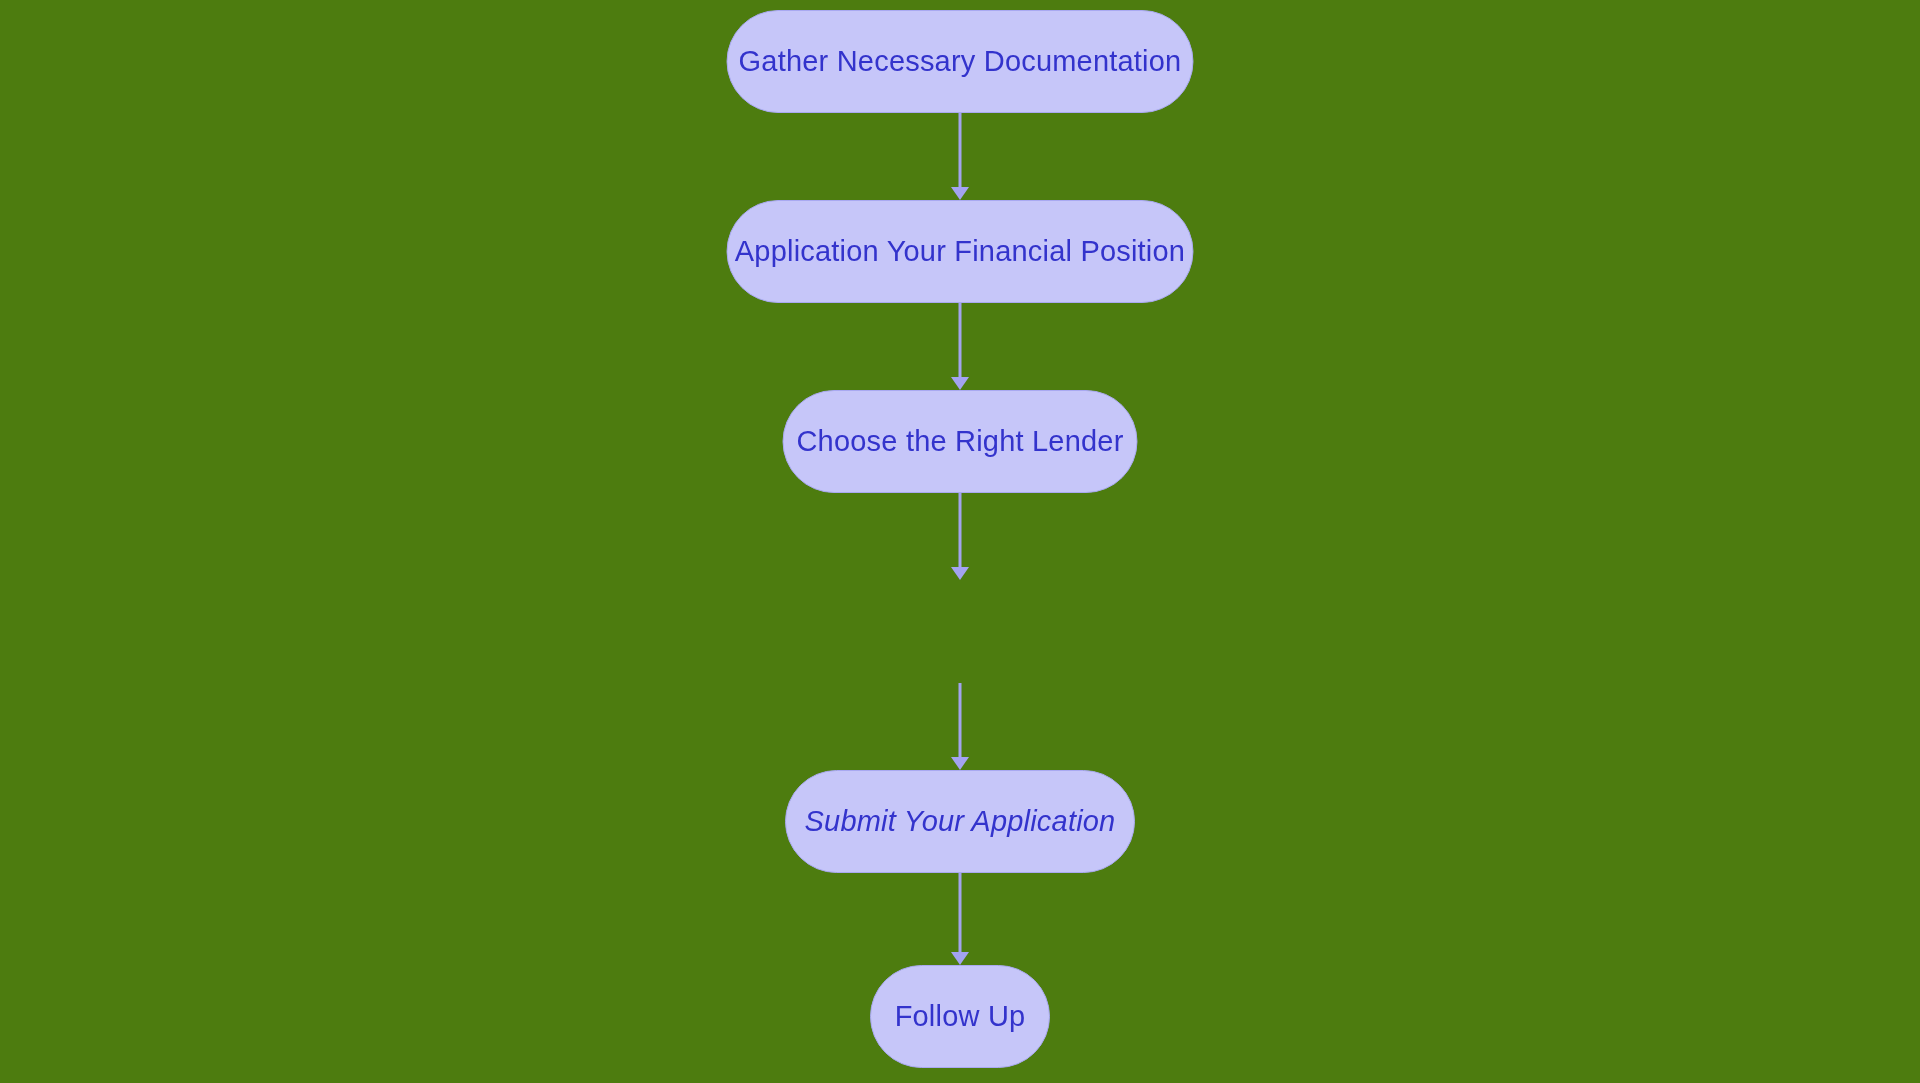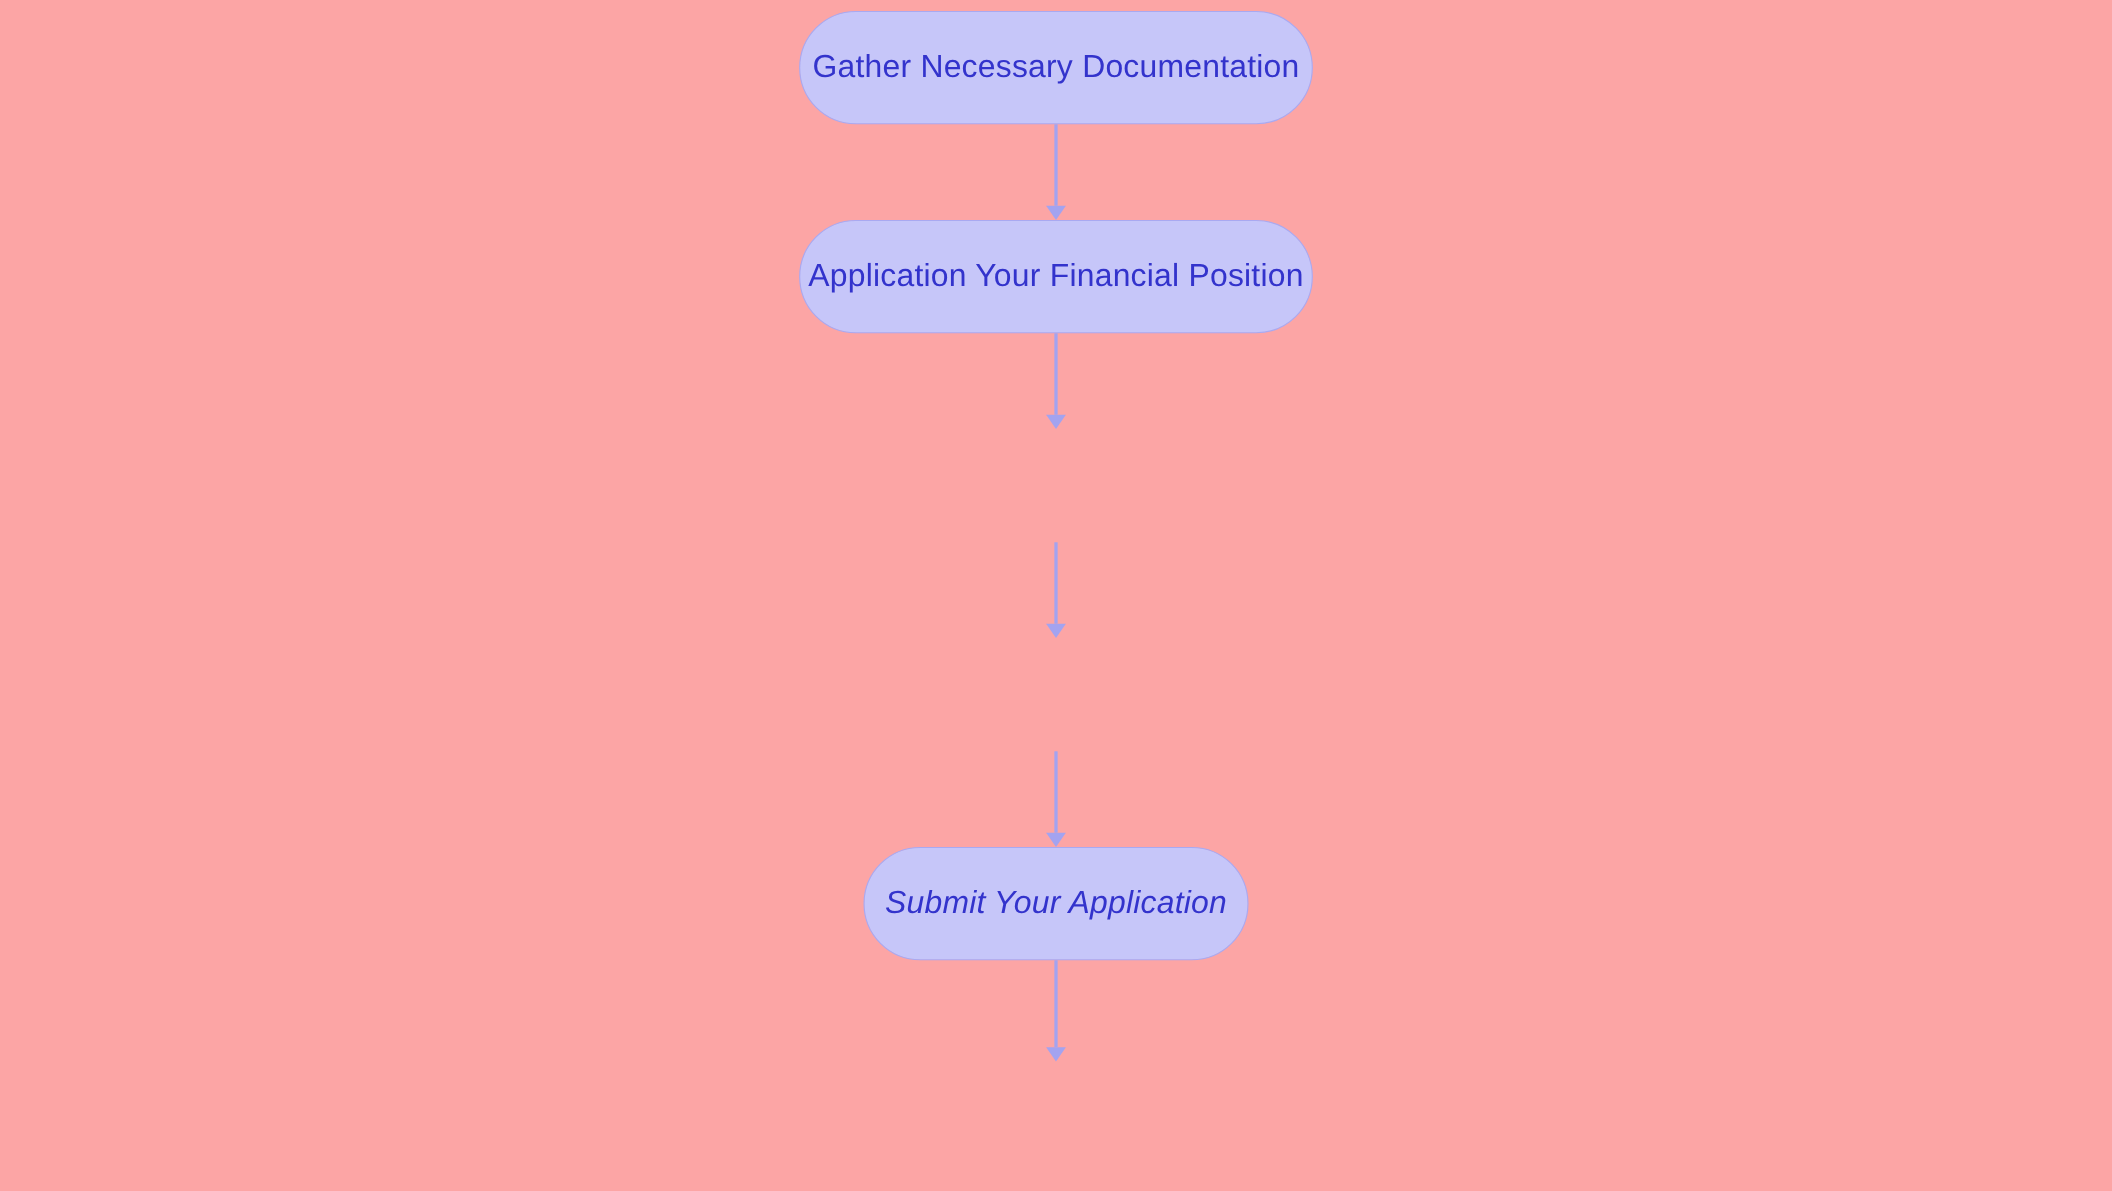--- a/index.html
+++ b/index.html
@@ -12,21 +12,21 @@
     width: 1920px;
     height: 1083px;
     overflow: hidden;
     font-family: "Liberation Sans", sans-serif;
   }
 
   #flowchart-canvas {
     position: relative;
     width: 1920px;
     height: 1083px;
-    background: #fca5a5;
+    background: #4d7c0f;
   }
 
   .flow-node {
     position: absolute;
     box-sizing: border-box;
     display: flex;
     align-items: center;
     justify-content: center;
     background: #c6c6f9;
     border: 1.5px solid #a9a9f1;
@@ -112,20 +112,23 @@
 
   <div class="flow-node" id="node-1">
     <span class="flow-node-label">Application Your Financial Position</span>
   </div>
 
   <div class="flow-connector" id="connector-1">
     <div class="conn-line"></div>
     <div class="conn-head"></div>
   </div>
 
+  <div class="flow-node" id="node-2">
+    <span class="flow-node-label">Choose the Right Lender</span>
+  </div>
 
   <div class="flow-connector" id="connector-2">
     <div class="conn-line"></div>
     <div class="conn-head"></div>
   </div>
 
 
   <div class="flow-connector" id="connector-3">
     <div class="conn-line"></div>
     <div class="conn-head"></div>
@@ -133,14 +136,17 @@
 
   <div class="flow-node" id="node-4">
     <span class="flow-node-label">Submit Your Application</span>
   </div>
 
   <div class="flow-connector" id="connector-4">
     <div class="conn-line"></div>
     <div class="conn-head"></div>
   </div>
 
+  <div class="flow-node" id="node-5">
+    <span class="flow-node-label">Follow Up</span>
+  </div>
 
 </div>
 
 </body></html>

